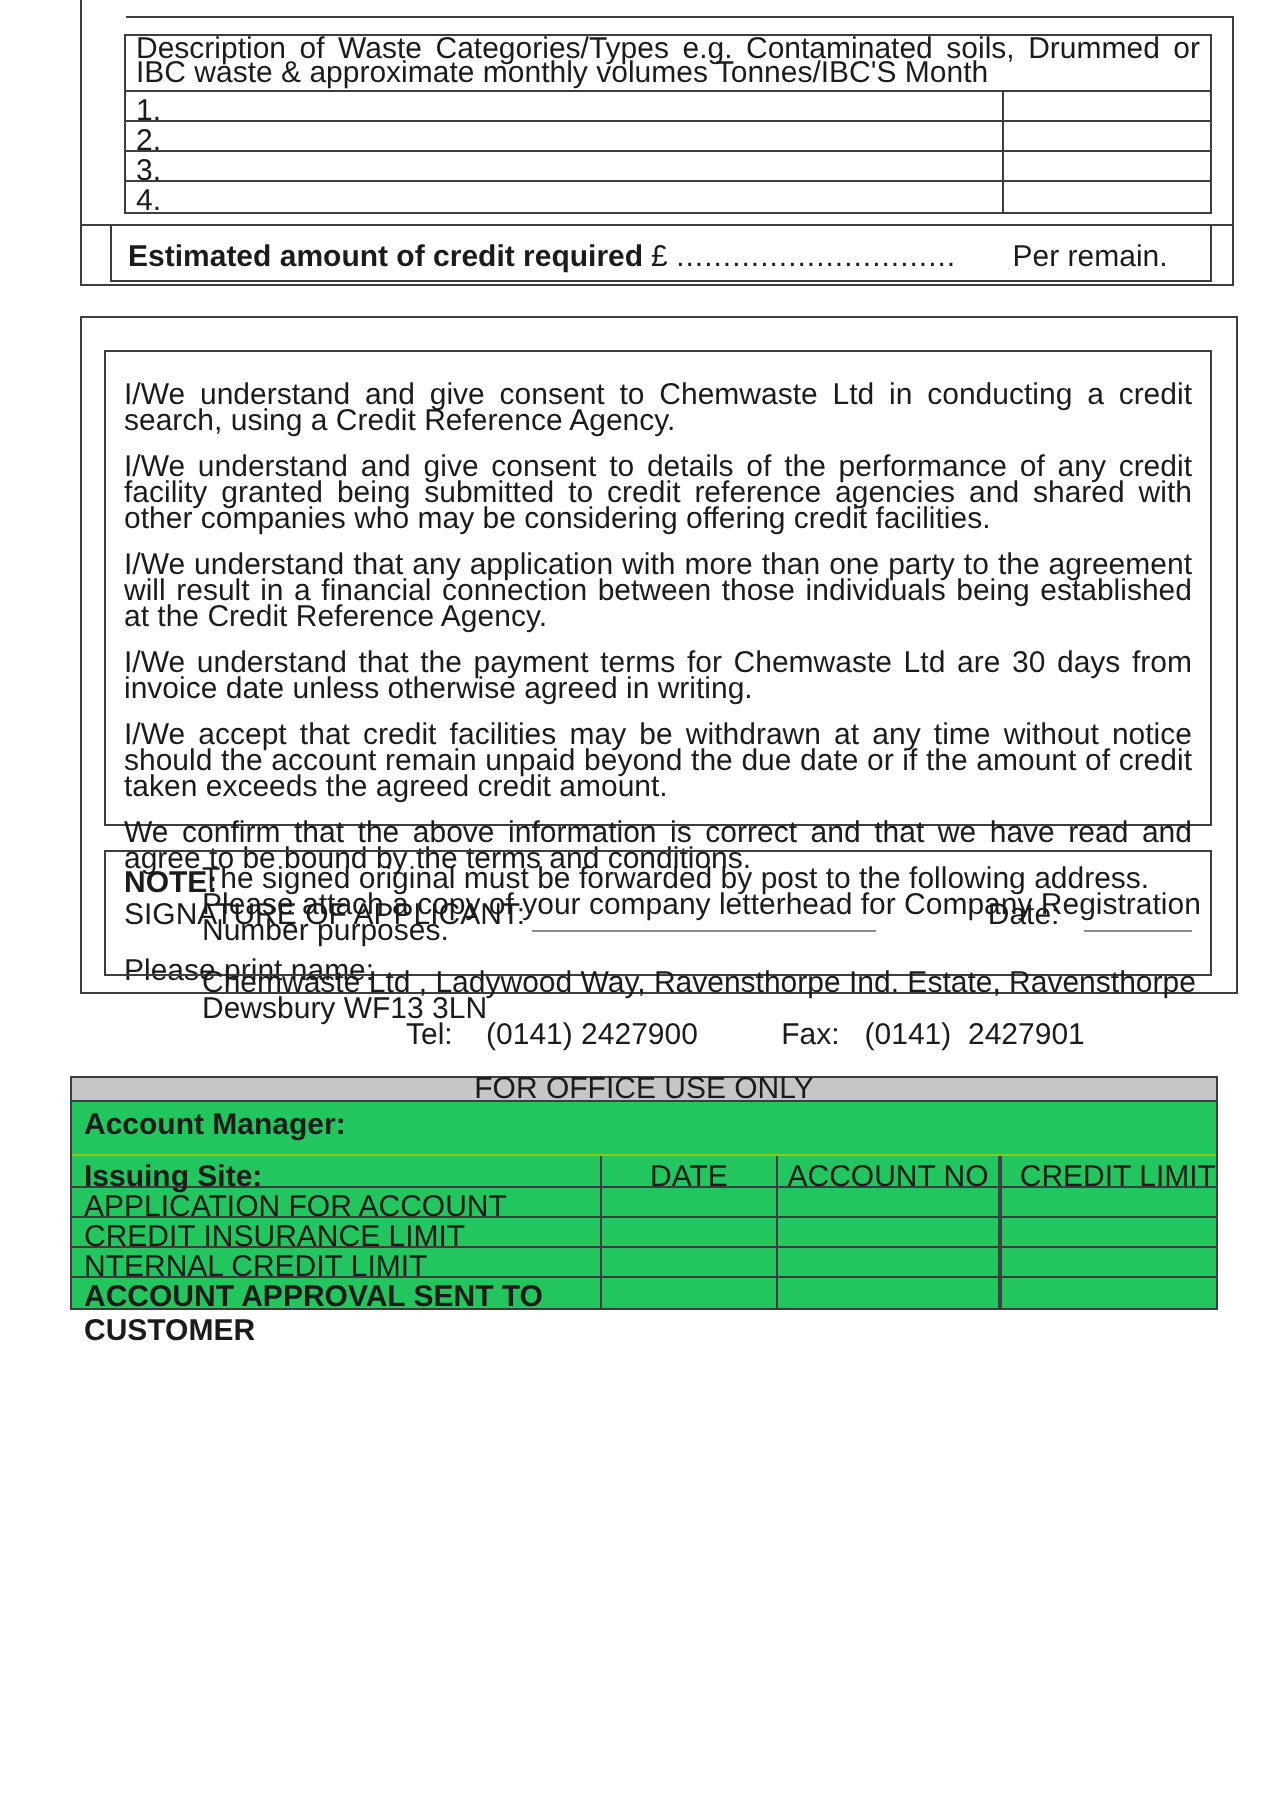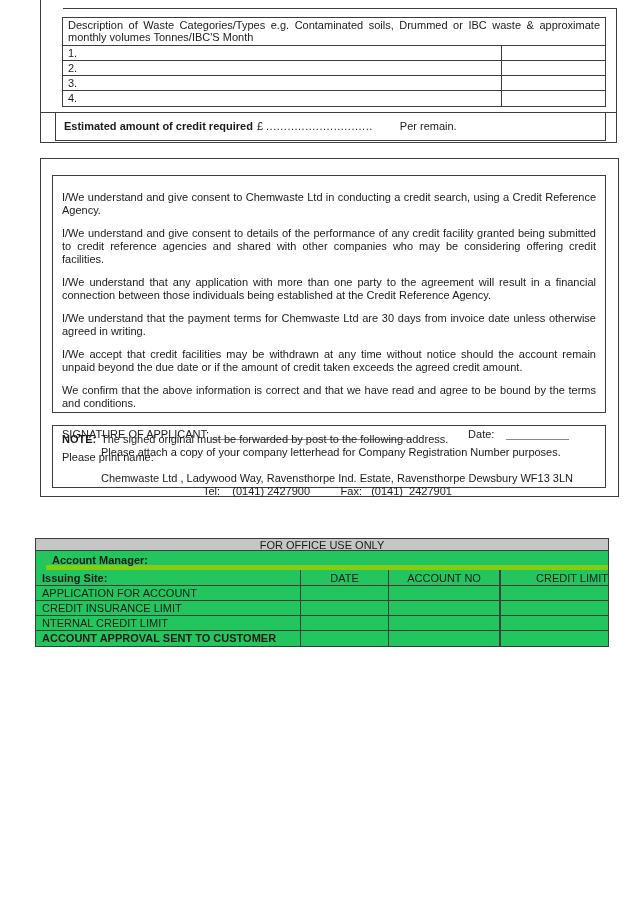--- a/index.html
+++ b/index.html
@@ -1,19 +1,19 @@
 <!DOCTYPE html>
 <html><head>
 <meta charset="utf-8">
 <style>
   * { margin:0; padding:0; box-sizing:border-box; }
   html,body { background:#ffffff; }
   .page {
     position:relative; width:636px; height:900px; background:#ffffff;
-    font-family:"Liberation Sans", sans-serif; font-size:11px; color:#1b1b1b;
+    font-family:"Liberation Sans", sans-serif; font-size:15px; color:#1b1b1b;
     overflow:hidden;
   }
 
   
   .stub-left { position:absolute; left:40px; top:0; width:0; height:9px; border-left:1px solid #3d3d3d; }
   .frame1 {
     position:absolute; left:40px; top:8px; width:577px; height:135px;
     border-left:1px solid #3d3d3d; border-right:1px solid #3d3d3d; border-bottom:1px solid #3d3d3d;
   }
   .frame1-topline { position:absolute; top:0; left:22px; right:0; border-top:1px solid #3d3d3d; }
@@ -52,21 +52,21 @@
     border:1px solid #3d3d3d; padding:7px 4px 0 9px; display:flex;
   }
   .note-label { font-weight:bold; width:39px; flex:0 0 39px; }
   .note-lines { line-height:13px; }
   .note-address { margin-top:13px; }
   .note-telfax { white-space:pre; margin-left:102px; }
 
   
   .office-table { position:absolute; left:35px; top:538px; width:574px; border:1px solid #3d3d3d; background:#22c55e; }
   .office-title { height:12px; line-height:12px; text-align:center; background:#c6c6c6; border-bottom:1px solid #3d3d3d; }
-  .office-am-row { display:flex; height:19px; border-bottom:5px solid #84cc16;margin-left:10px; }
+  .office-am-row { display:flex; height:27px; border-bottom:1px solid #84cc16; }
   .office-am-row .am { width:44.6%; font-weight:bold; padding:3px 0 0 6px; }
   .office-am-row .cr { flex:1; border-left:1px solid #3d3d3d; padding:3px 0 0 7px; }
   .office-head-row { display:flex; height:16px; border-bottom:1px solid #3d3d3d; }
   .office-row { display:flex; height:15px; border-bottom:1px solid #3d3d3d; }
   .office-row:last-child { border-bottom:none;font-weight:bold; }
   .oc1 { width:46.2%; padding:1px 0 0 6px; }
   .oc2 { width:15.3%; border-left:1px solid #3d3d3d; text-align:center; padding-top:1px; }
   .oc3 { width:19.5%; border-left:1px solid #3d3d3d; text-align:center; padding-top:1px; }
   .oc4 { width:19%;  border-left:2px solid #404040; text-align:right; padding-top:1px; }
   .office-head-row .oc1 { font-weight:bold; padding-top:2px; }

